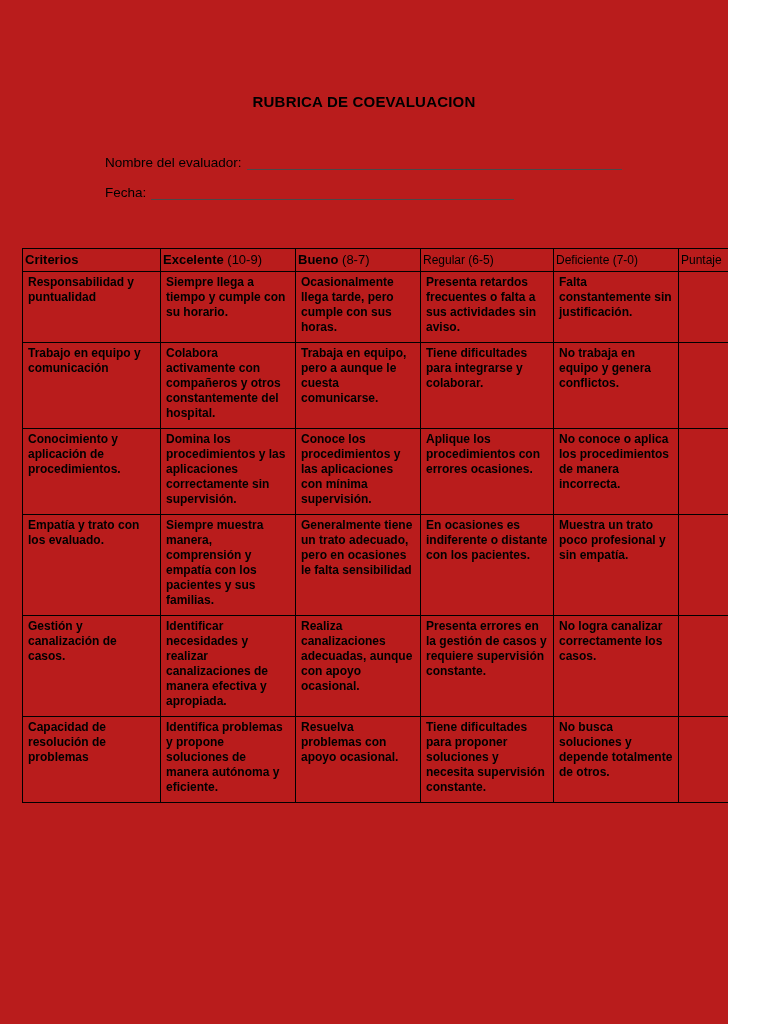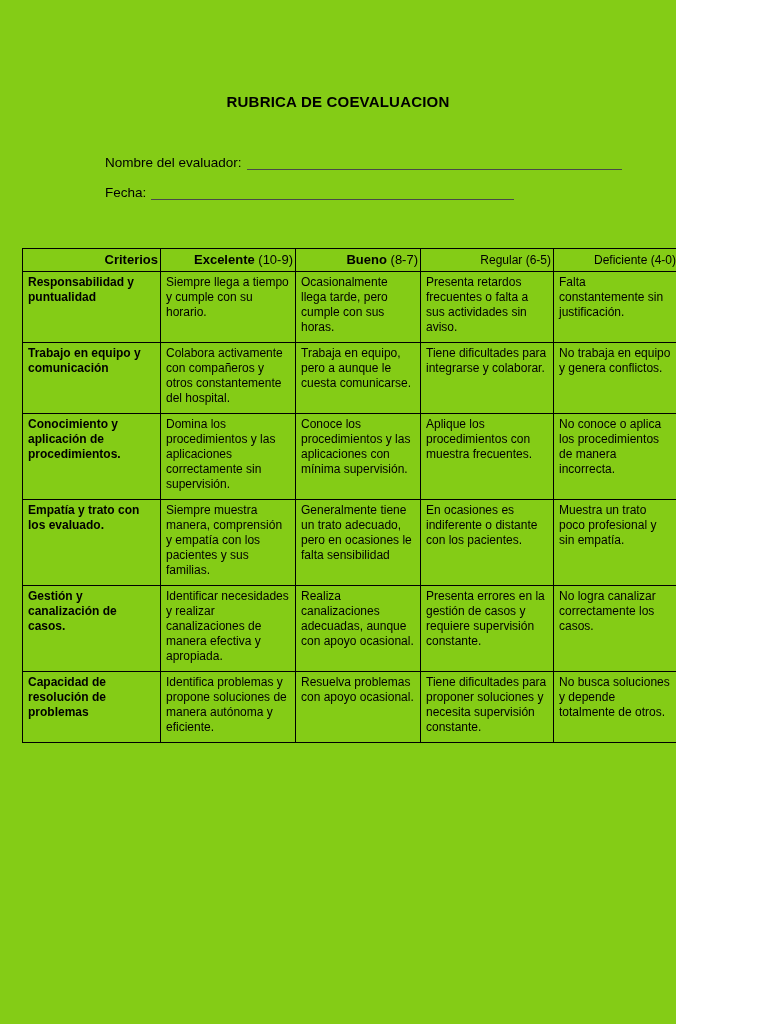--- a/index.html
+++ b/index.html
@@ -1,21 +1,21 @@
 <!DOCTYPE html>
 <html><head>
 <meta charset="utf-8">
 <style>
   html,body { margin:0; padding:0; background:#ffffff; }
   body {
     width:768px; height:1024px;
     font-family:"Liberation Sans", sans-serif;
     color:#000;
   }
-  .page { position:relative; width:676px; height:1024px; background:#84cc16; overflow:hidden; }
+  .page { position:relative; width:728px; height:1024px; background:#b91c1c; overflow:hidden; }
 
   .doc-title {
     margin:0; padding-top:93px;
     text-align:center;
     font-size:15px; font-weight:bold; letter-spacing:0.2px;
   }
 
   .form-area { margin:42px 0 0 105px;text-align:right; }
   .form-row { display:flex; align-items:flex-end; margin-bottom:12px; font-size:13.5px; height:18px; }
   .form-label { white-space:nowrap; }
@@ -38,23 +38,24 @@
   .rubric col.c6 { width:72px; }
 
   .rubric th, .rubric td {
     border:1px solid #000;
     font-size:12px;
     line-height:1.25;
     vertical-align:top;
     text-align:left;
     padding:3px 5px 7px 5px;
     word-wrap:break-word;
+    font-weight:bold;
   }
   .rubric th {
-    text-align:right; vertical-align:middle;
+    text-align:left; vertical-align:middle;
     font-weight:normal; padding:3px 2px;
   }
   .rubric th .b { font-weight:bold; font-size:13px; }
   .rubric th .suf { font-size:13px; }
   .rubric td.crit { font-weight:bold;margin-left:45px; }
 </style>
 </head>
 <body>
 
 <div class="page">
@@ -80,21 +81,21 @@
         <col class="c4">
         <col class="c5">
         <col class="c6">
     </colgroup>
     <thead>
       <tr id="header-row">
           <th><span class="b">Criterios</span></th>
           <th><span class="b">Excelente</span><span class="suf"> (10-9)</span></th>
           <th><span class="b">Bueno</span><span class="suf"> (8-7)</span></th>
           <th><span>Regular (6-5)</span></th>
-          <th><span>Deficiente (4-0)</span></th>
+          <th><span>Deficiente (7-0)</span></th>
           <th><span>Puntaje</span></th>
         </tr>
     </thead>
     <tbody id="rubric-body">
         <tr>
           <td class="crit">Responsabilidad y puntualidad</td>
           <td>Siempre llega a tiempo y cumple con su horario.</td>
           <td>Ocasionalmente llega tarde, pero cumple con sus horas.</td>
           <td>Presenta retardos frecuentes o falta a sus actividades sin aviso.</td>
           <td>Falta constantemente sin justificación.</td>
@@ -105,21 +106,21 @@
           <td>Colabora activamente con compañeros y otros constantemente del hospital.</td>
           <td>Trabaja en equipo, pero a aunque le cuesta comunicarse.</td>
           <td>Tiene dificultades para integrarse y colaborar.</td>
           <td>No trabaja en equipo y genera conflictos.</td>
           <td></td>
         </tr>
         <tr>
           <td class="crit">Conocimiento y aplicación de procedimientos.</td>
           <td>Domina los procedimientos y las aplicaciones correctamente sin supervisión.</td>
           <td>Conoce los procedimientos y las aplicaciones con mínima supervisión.</td>
-          <td>Aplique los procedimientos con muestra frecuentes.</td>
+          <td>Aplique los procedimientos con errores ocasiones.</td>
           <td>No conoce o aplica los procedimientos de manera incorrecta.</td>
           <td></td>
         </tr>
         <tr>
           <td class="crit">Empatía y trato con los evaluado.</td>
           <td>Siempre muestra manera, comprensión y empatía con los pacientes y sus familias.</td>
           <td>Generalmente tiene un trato adecuado, pero en ocasiones le falta sensibilidad</td>
           <td>En ocasiones es indiferente o distante con los pacientes.</td>
           <td>Muestra un trato poco profesional y sin empatía.</td>
           <td></td>

